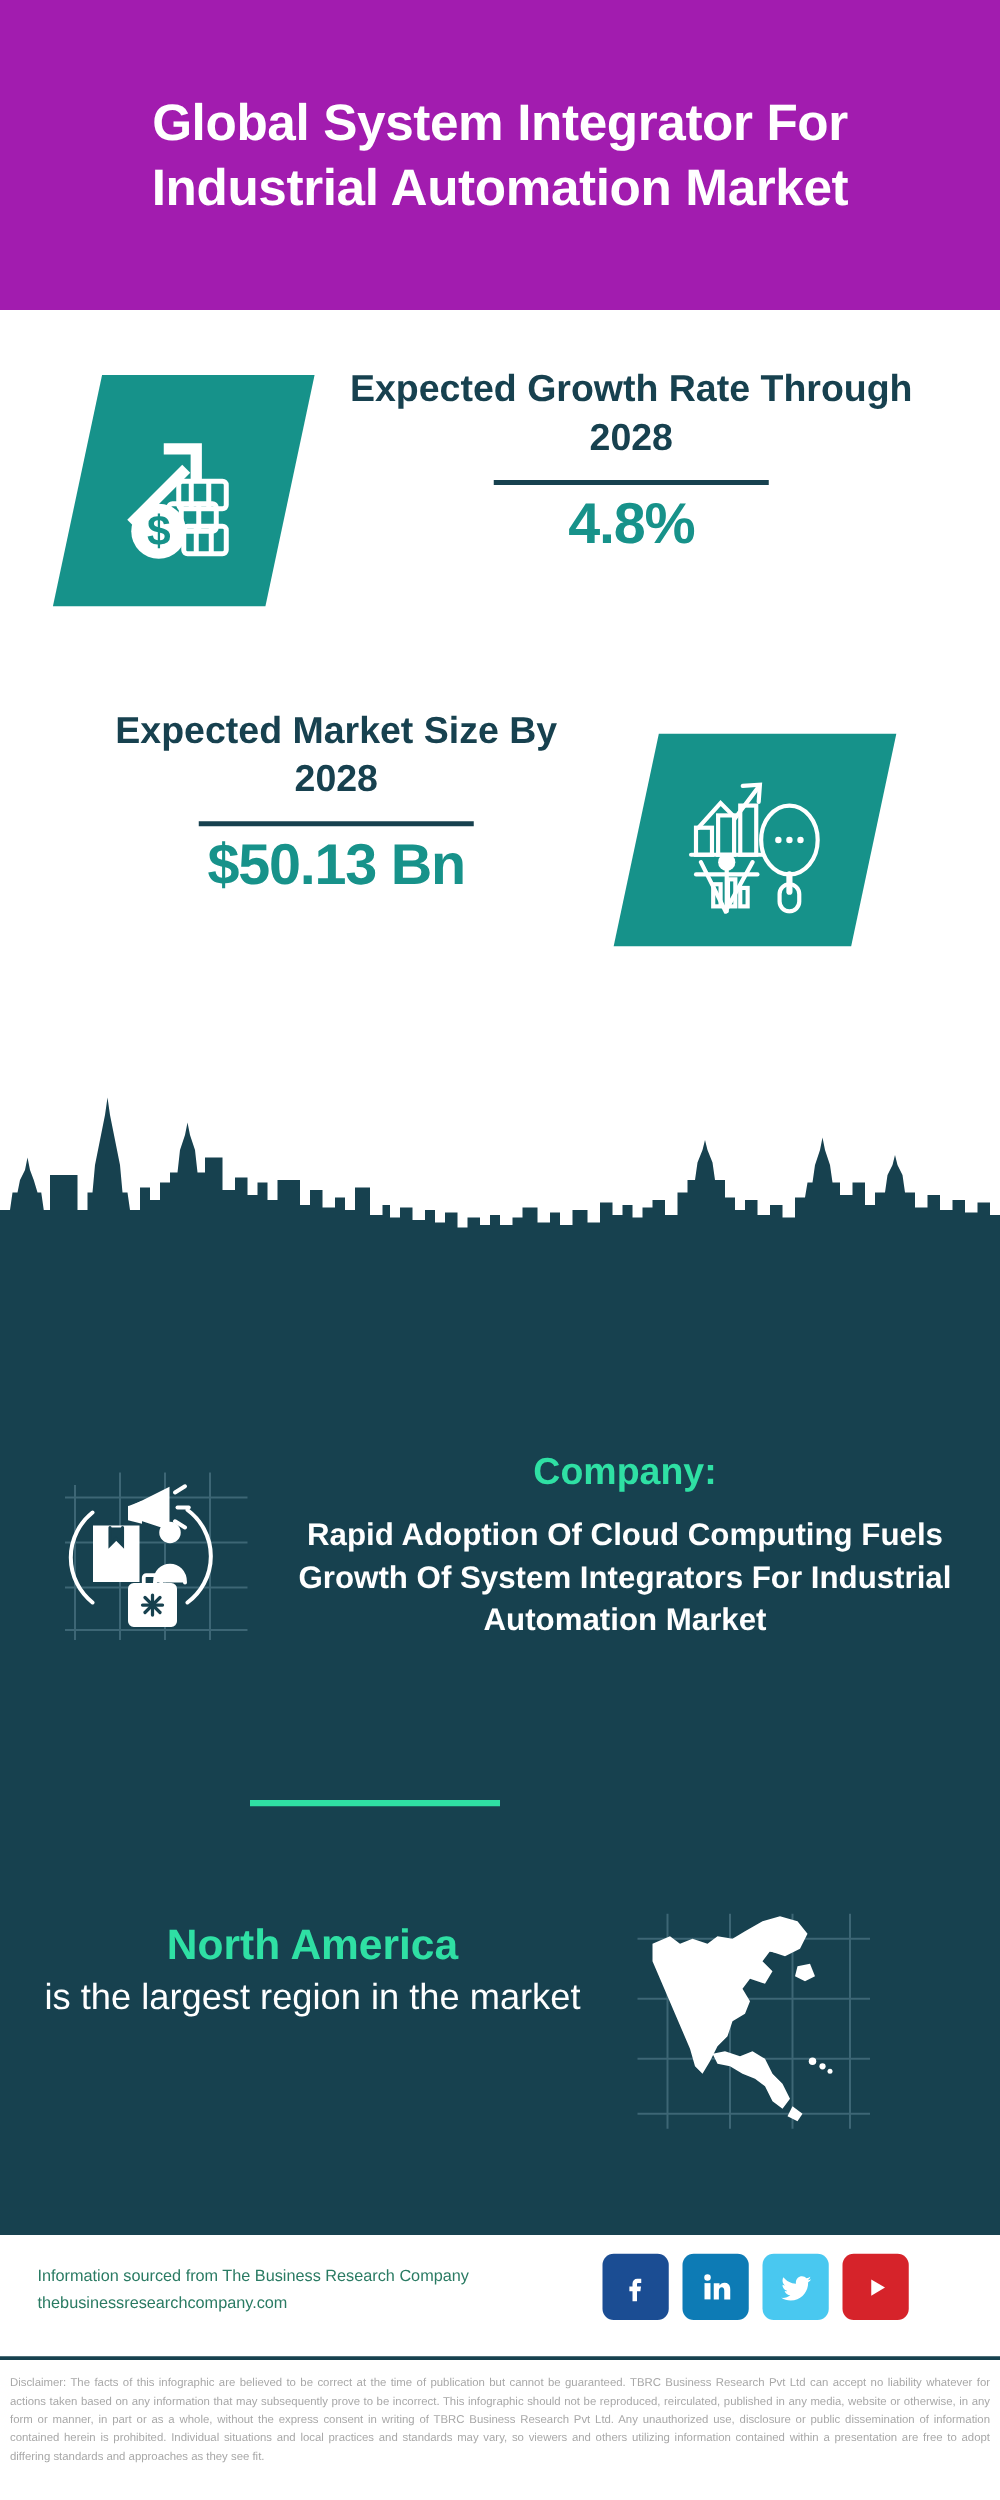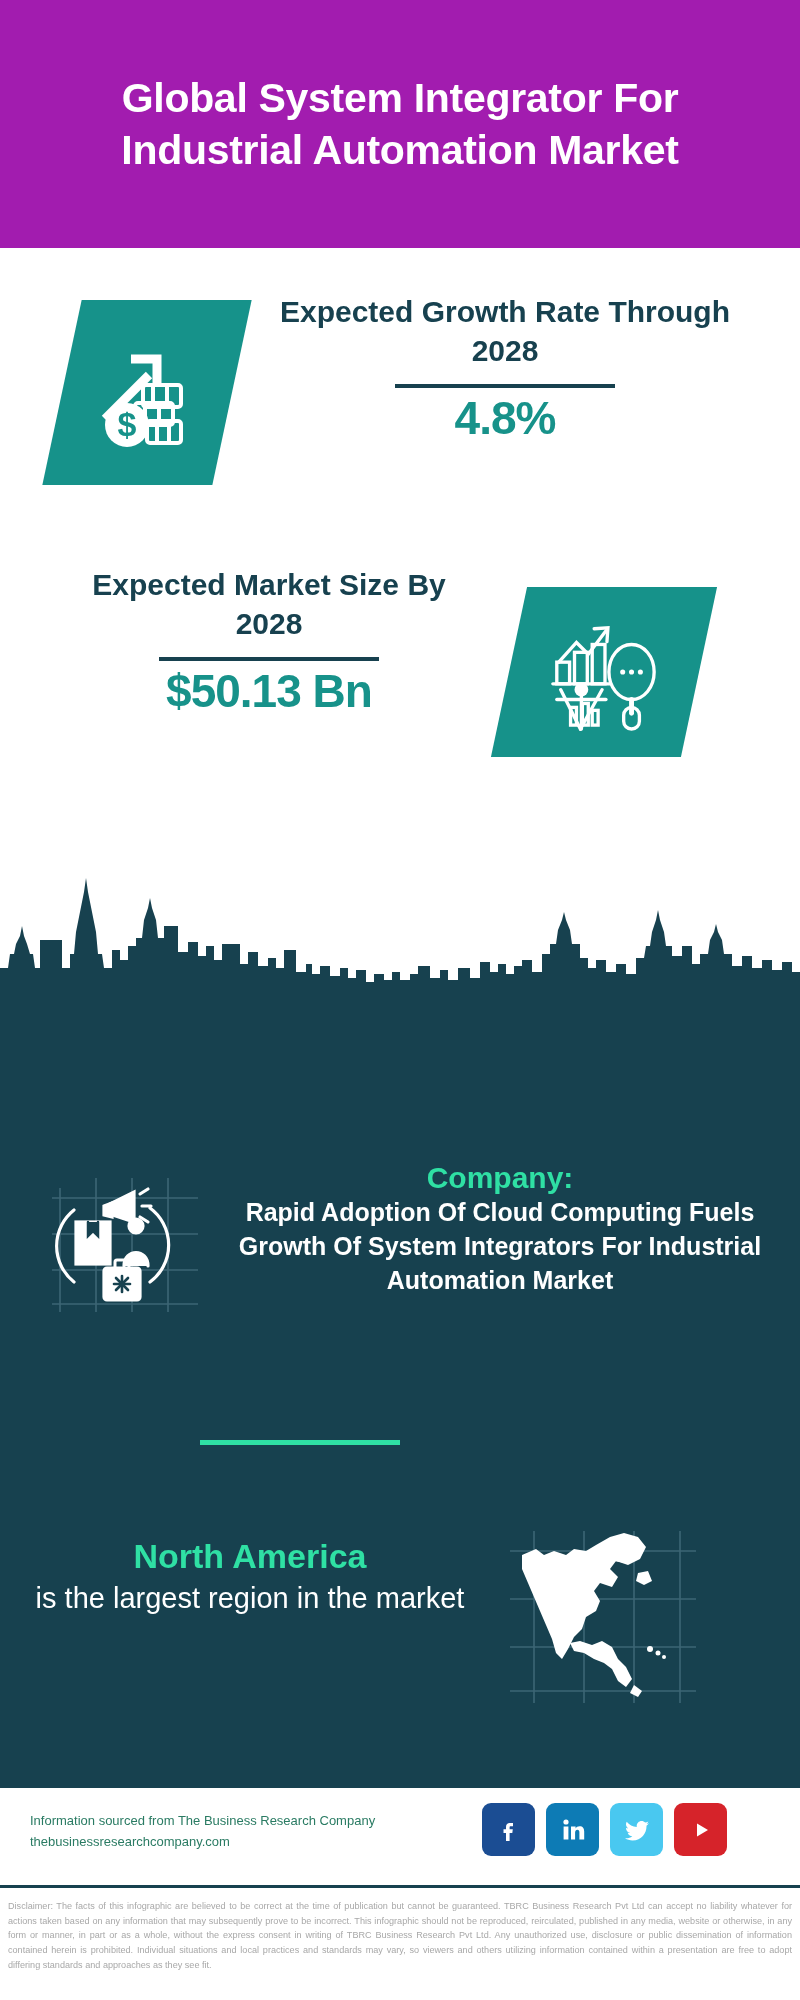--- a/index.html
+++ b/index.html
@@ -56,21 +56,21 @@
     position:absolute;left:0;top:-115px;width:800px;height:120px;
     display:block;
   }
 
   
   .driver-row{position:absolute;left:0;top:1160px;width:800px;height:250px;}
   .grid-icon-box{position:absolute;width:160px;height:150px;}
   .driver-icon-box{left:48px;top:10px;}
   .driver-text{position:absolute;left:220px;top:0px;width:560px;text-align:center;}
   .driver-title{color:#2fe0a4;font-size:30px;font-weight:bold;line-height:1.2;}
-  .driver-body{color:#ffffff;font-size:25px;font-weight:bold;line-height:1.35;}
+  .driver-body{color:#ffffff;font-size:25px;font-weight:bold;line-height:1.35;margin-top:16px;}
 
   .rule-green{position:absolute;left:200px;top:1440px;width:200px;height:5px;background:#2fe0a4;}
 
   
   .region-row{position:absolute;left:0;top:1535px;width:700px;height:190px;padding-left:25px;}
   .region-text{position:absolute;left:30px;top:0;width:440px;text-align:center;}
   .region-name{color:#2fe0a4;font-size:34px;font-weight:bold;line-height:1.25;}
   .region-sub{color:#ffffff;font-size:29px;line-height:1.3;margin-top:2px;}
   .map-box{position:absolute;left:500px;top:-10px;width:200px;height:190px;}
 

